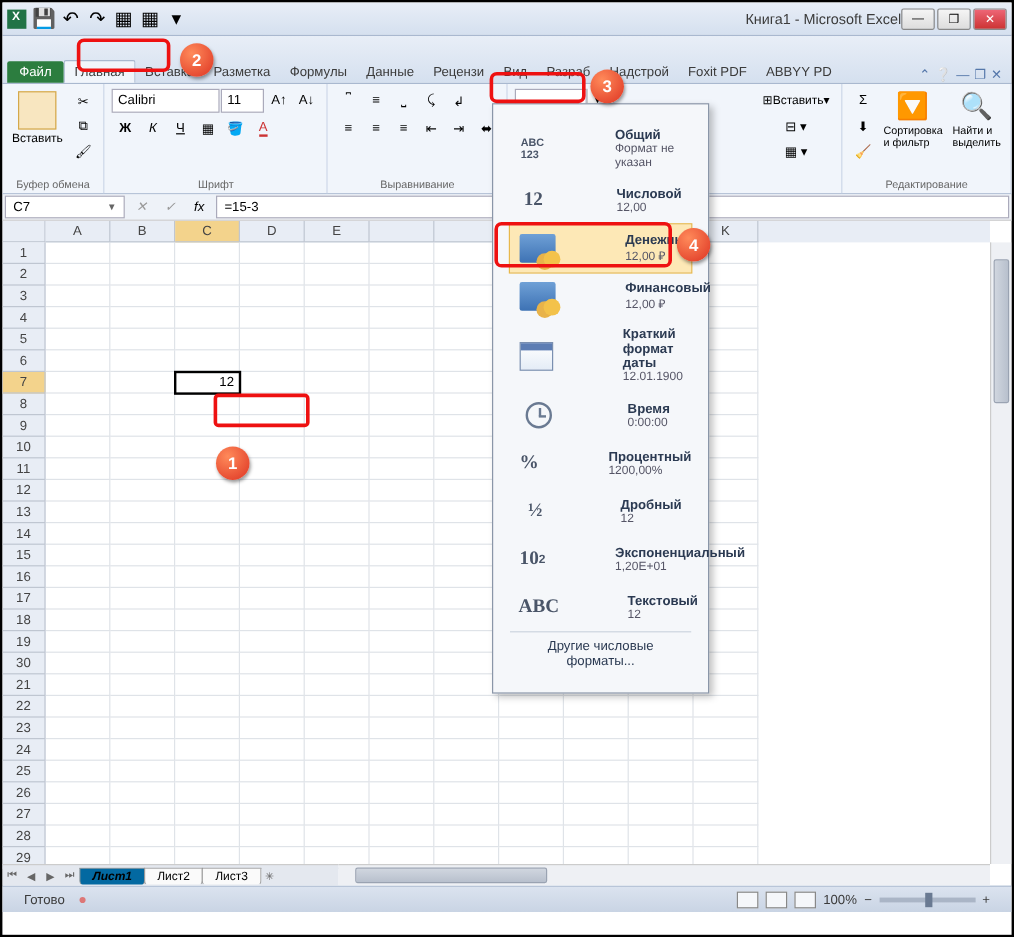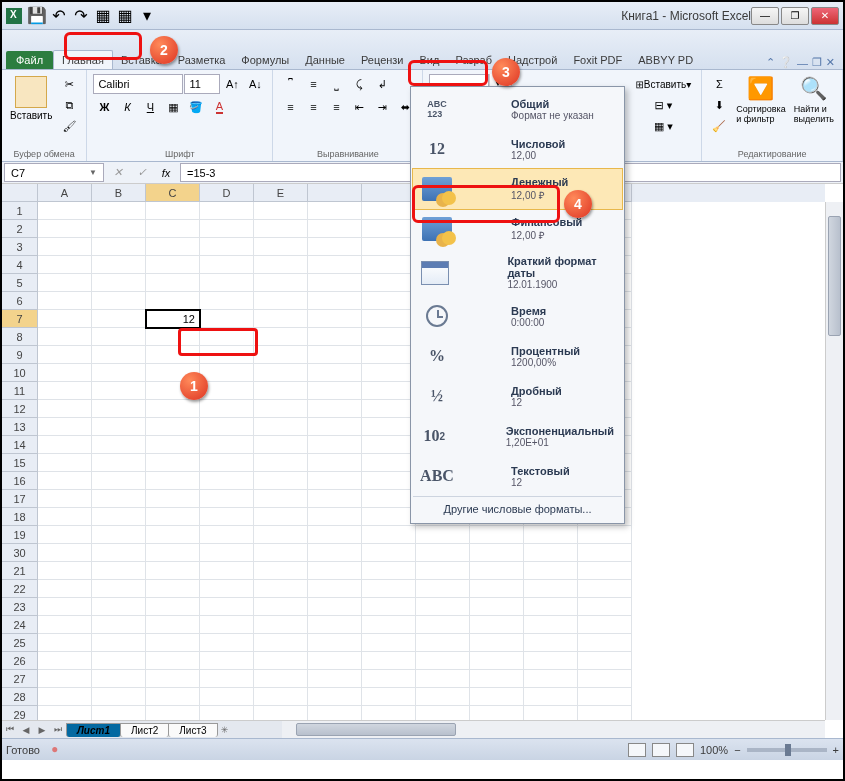--- a/index.html
+++ b/index.html
@@ -61,28 +61,28 @@
 .vscroll { position: absolute; right: 0; top: 18px; bottom: 18px; width: 18px; background: #eef0f4; border-left: 1px solid #ccc; }
 .vscroll .thumb { position: absolute; left: 2px; right: 2px; top: 14px; height: 120px; background: linear-gradient(90deg,#d0d6df,#b8c0cd); border: 1px solid #9aa3b2; border-radius: 2px; cursor: pointer; }
 .hscroll { position: absolute; left: 280px; right: 18px; bottom: 0; height: 18px; background: #eef0f4; border-top: 1px solid #ccc; }
 .hscroll .thumb { position: absolute; top: 2px; bottom: 2px; left: 14px; width: 160px; background: linear-gradient(#d0d6df,#b8c0cd); border: 1px solid #9aa3b2; border-radius: 2px; cursor: pointer; }
 .sheet-tabs { position: absolute; bottom: 0; left: 0; height: 18px; display: flex; align-items: center; background: #e4e8ef; border-top: 1px solid #ccc; width: 280px; }
 .sheet-nav { width: 16px; height: 16px; display: flex; align-items: center; justify-content: center; font-size: 9px; color: #666; cursor: pointer; }
 .sheet-tab { padding: 1px 10px; font-size: 10px; background: #fafafa; border: 1px solid #999; border-bottom: none; border-radius: 0 0 3px 3px; margin-right: -1px; cursor: pointer; }
 .sheet-tab.active { background: #0369a1; font-weight: bold; font-style: italic; }
 
 
-.statusbar { height: 22px; background: linear-gradient(#dbe3ef,#c9d4e4); display: flex; align-items: center; padding: 0 4px; font-size: 11px; color: #3b3b3b; border-top: 1px solid #a9b8cf; }
+.statusbar { height: 22px; background: linear-gradient(#dbe3ef,#c9d4e4); display: flex; align-items: center; padding: 0 18px; font-size: 11px; color: #3b3b3b; border-top: 1px solid #a9b8cf; }
 .statusbar .right { margin-left: auto; display: flex; align-items: center; gap: 6px; }
 .view-btn { width: 18px; height: 14px; border: 1px solid #888; background: #f5f7fa; cursor: pointer; }
 .zoom-slider { width: 80px; height: 4px; background: #aab5c6; position: relative; }
 .zoom-slider .knob { position: absolute; left: 38px; top: -4px; width: 6px; height: 12px; background: #6a7a92; cursor: pointer; }
 
 
-.format-menu { position: absolute; top: 84px; left: 408px; width: 215px; background: #f5f7fa; border: 1px solid #8a96a8; box-shadow: 3px 3px 6px rgba(0,0,0,.25); z-index: 50; padding: 2px; }
+.format-menu { position: absolute; top: 84px; left: 408px; width: 181px; background: #f5f7fa; border: 1px solid #8a96a8; box-shadow: 3px 3px 6px rgba(0,0,0,.25); z-index: 50; padding: 14px; }
 .fmt-item { display: flex; align-items: center; padding: 6px 8px; gap: 10px; cursor: pointer; }
 .fmt-item.sel { background: #fde8b6; outline: 1px solid #e8b84b; }
 .fmt-ico { width: 32px; height: 28px; display: flex; align-items: center; justify-content: center; font-size: 16px; color: #4a5568; font-weight: bold; font-family: Georgia, serif; }
 .fmt-txt { display: flex; flex-direction: column; margin-left: 48px; }
 .fmt-name { font-size: 11px; font-weight: bold; color: #2b3a52; }
 .fmt-prev { font-size: 10px; color: #556; }
 .fmt-footer { border-top: 1px solid #cdd4df; padding: 6px 10px; font-size: 11px; color: #2b3a52; cursor: pointer; text-align: center; }
 
 
 .callout { position: absolute; border: 3px solid #e11; border-radius: 6px; z-index: 60; pointer-events: none; }

